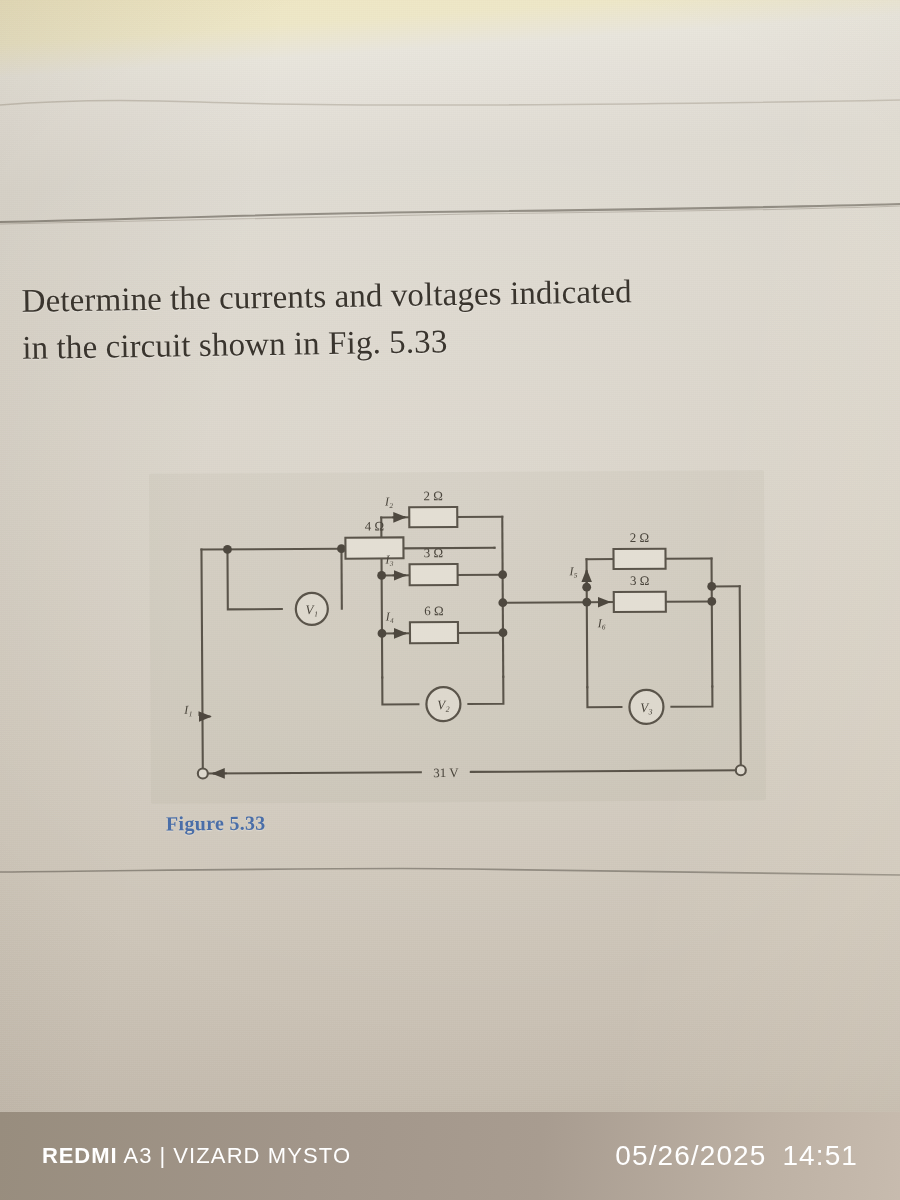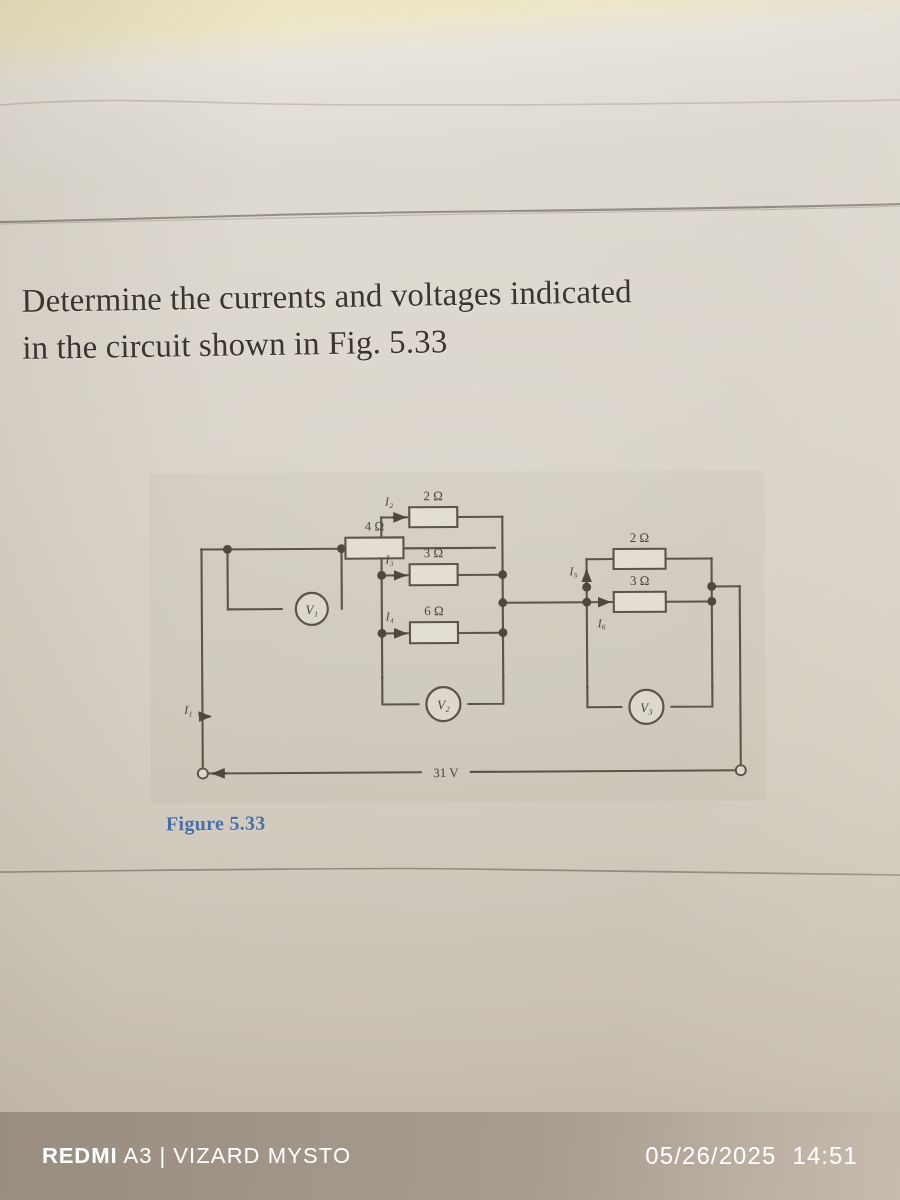--- a/index.html
+++ b/index.html
@@ -75,21 +75,21 @@
   
   #wm {
     position:absolute; left:0; bottom:0; width:100%; height:88px;
     background:linear-gradient(95deg,#988d7e 0%, #a2968a 35%, #a89c90 60%, #bdb1a4 85%, #c7bbae 100%);
     display:flex; align-items:center; justify-content:space-between;
     padding:12px 42px;
   }
   #wm-left { color:#ffffff; font-family:"Liberation Sans", sans-serif; font-size:22px; letter-spacing:1.1px; white-space:nowrap; }
   #wm-left .brand { font-weight:bold; letter-spacing:.9px; }
   #wm-left .sep { margin:0 7px; font-weight:300; }
-  #wm-right { color:#ffffff; font-family:"Liberation Sans", sans-serif; font-size:24px; letter-spacing:1.1px; white-space:nowrap; }
+  #wm-right { color:#ffffff; font-family:"Liberation Sans", sans-serif; font-size:28px; letter-spacing:1.1px; white-space:nowrap; }
   #wm-right .tm { margin-left:16px; }
 
   .res-label, .cur-label, .src-label, .meter-label {
     font-family:"Liberation Serif", serif;
     fill:#4a453c;
   }
 </style>
 </head>
 <body>
 

